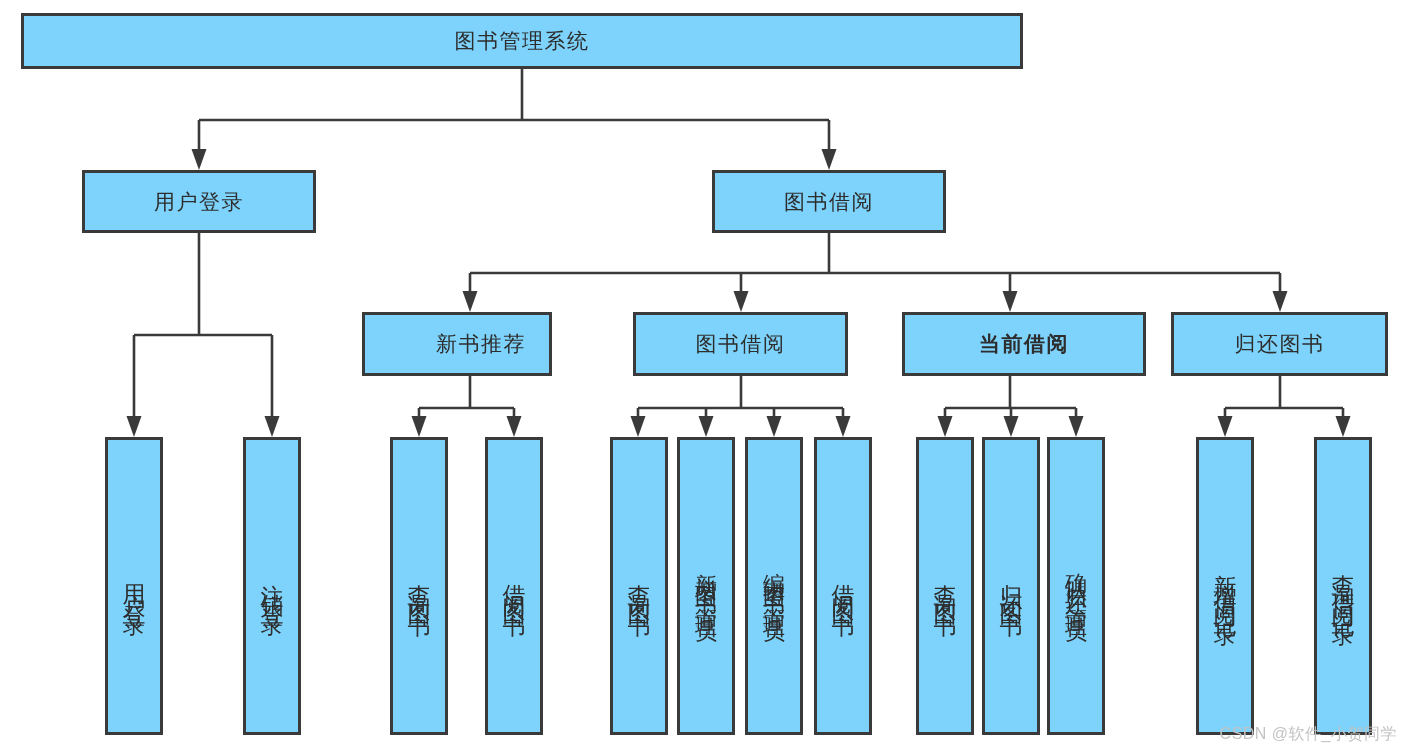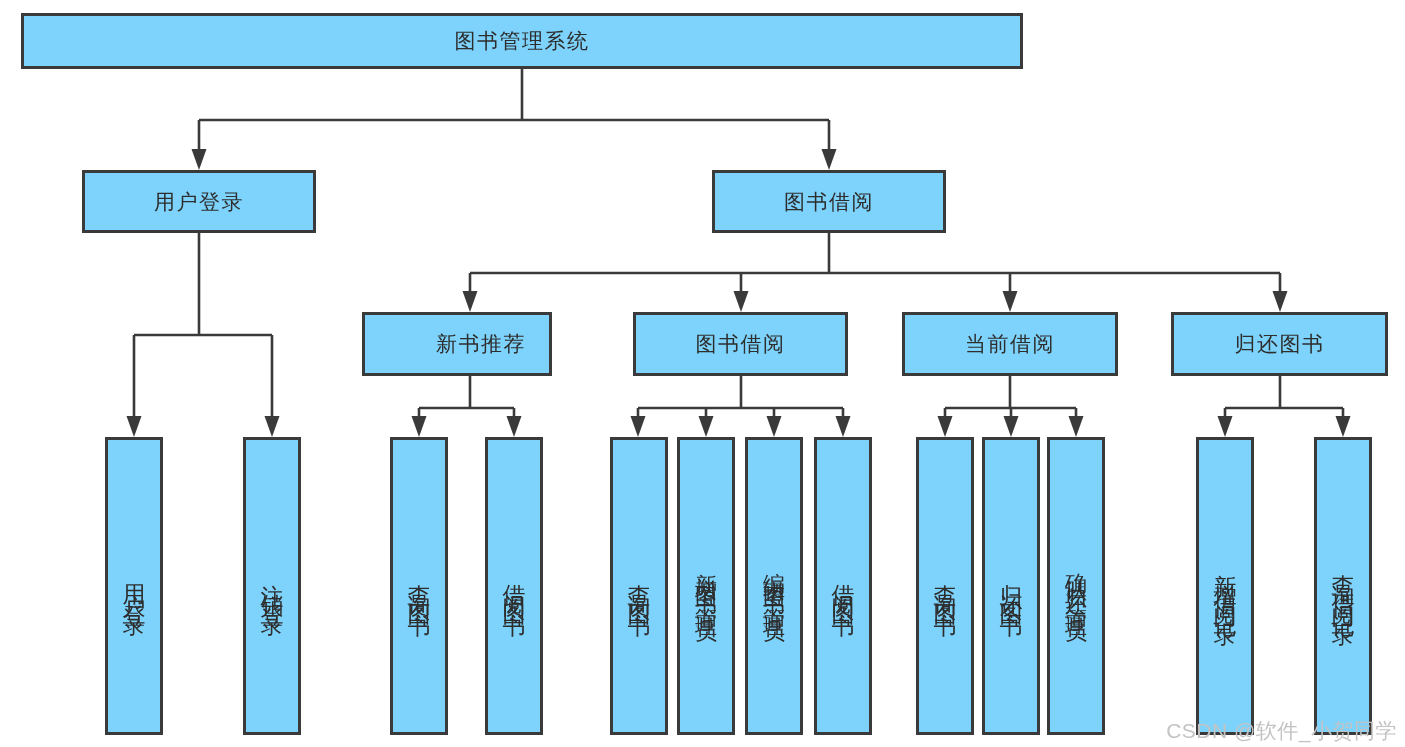--- a/index.html
+++ b/index.html
@@ -53,21 +53,21 @@
     line-height: 1;
   }
   .v-label.long {
     letter-spacing: 7px;
     font-size: 22px;
   }
   #watermark {
     position: absolute;
     right: 8px;
     bottom: 2px;
-    font-size: 21px;
+    font-size: 16px;
     color: #c3c3c3;
     letter-spacing: 0.5px;
     z-index: 5;
     white-space: nowrap;
   }
 </style>
 </head>
 <body>
 
 <div id="canvas">
@@ -141,21 +141,21 @@
   <div class="box" style="left:712px; top:170px; width:234px; height:63px;">
     <span class="h-label">图书借阅</span>
   </div>
 
   <div class="box" style="left:362px; top:312px; width:190px; height:64px;padding-left:48px;">
     <span class="h-label">新书推荐</span>
   </div>
   <div class="box" style="left:633px; top:312px; width:215px; height:64px;">
     <span class="h-label">图书借阅</span>
   </div>
-  <div class="box" style="left:902px; top:312px; width:216px; height:64px;">
+  <div class="box" style="left:902px; top:312px; width:244px; height:64px;font-weight:bold;">
     <span class="h-label">当前借阅</span>
   </div>
   <div class="box" style="left:1171px; top:312px; width:217px; height:64px;">
     <span class="h-label">归还图书</span>
   </div>
 
   <div class="box leaf" style="left:105px;">
     <span class="v-label">用户登录</span>
   </div>
   <div class="box leaf" style="left:243px;">

